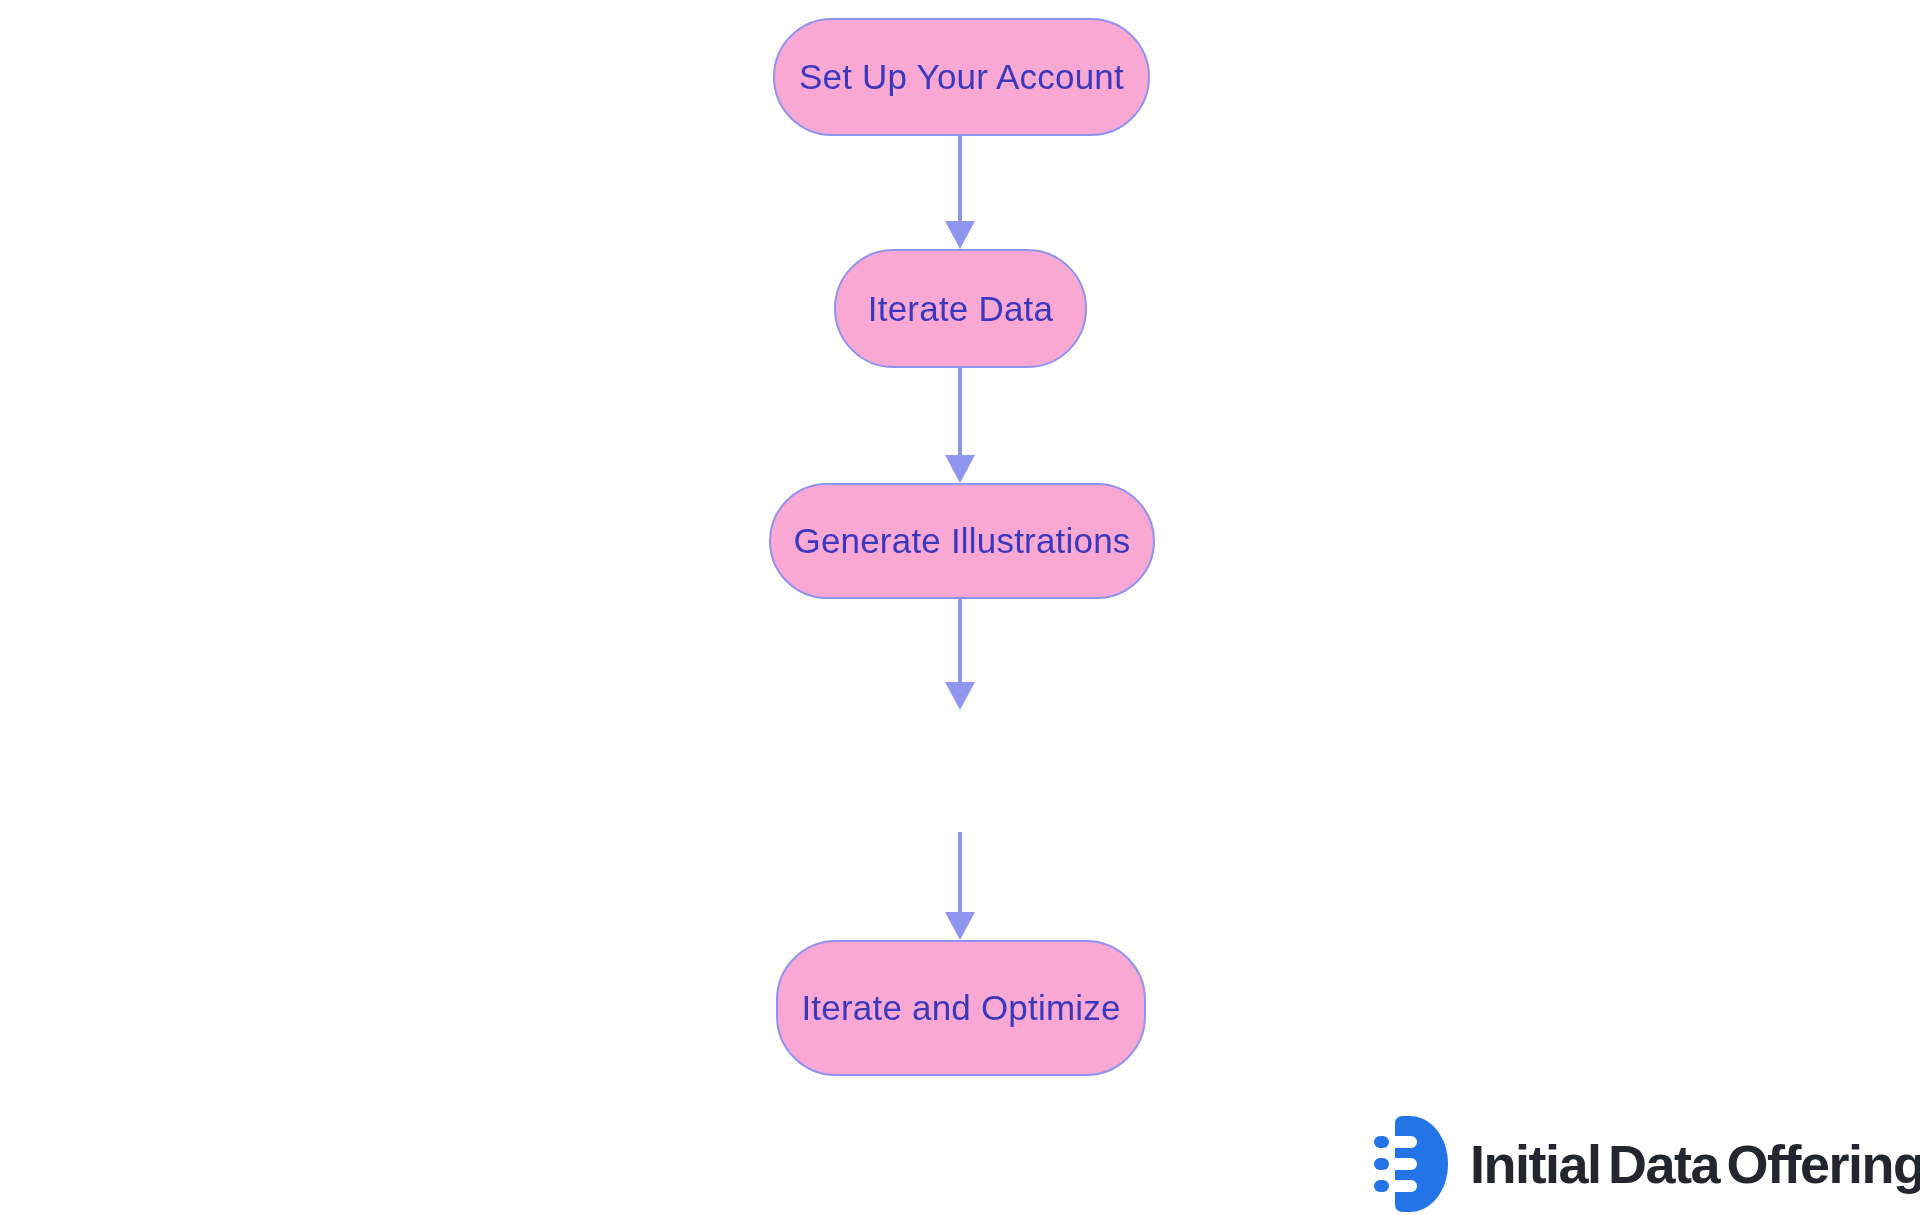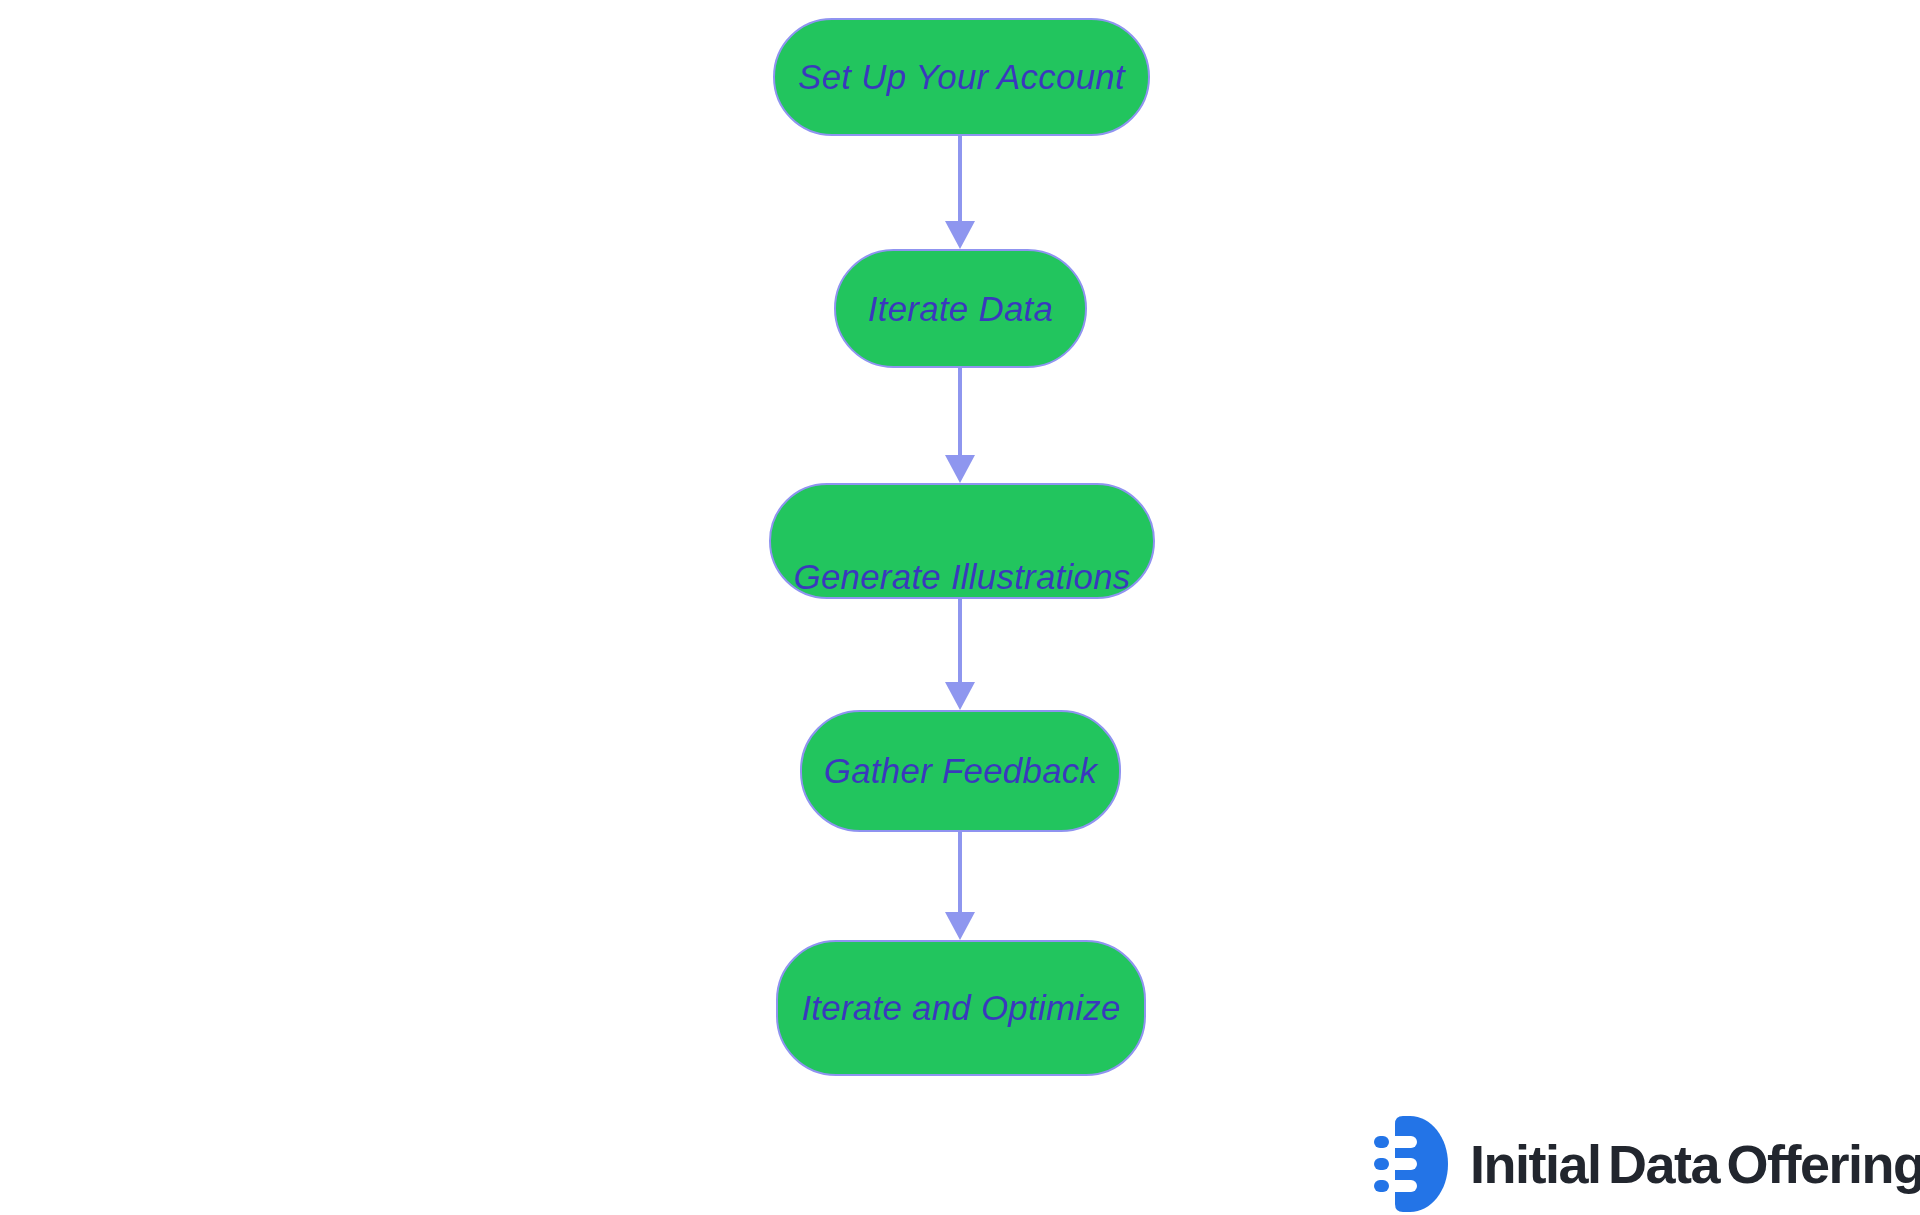--- a/index.html
+++ b/index.html
@@ -5,35 +5,34 @@
 <style>
   * { margin: 0; padding: 0; box-sizing: border-box; }
   html, body { width: 1920px; height: 1215px; background: #ffffff; overflow: hidden; }
   body { font-family: "Liberation Sans", sans-serif; position: relative; }
 
   .canvas { position: absolute; inset: 0; }
 
   
   .node {
     position: absolute;
-    background: #22c55e;
+    background: #f9a8d4;
     border: 2px solid #8f93f0;
     border-radius: 60px;
     display: flex;
     align-items: center;
     justify-content: center;
     color: #3a38bd;
     font-size: 35px;
     letter-spacing: 0.2px;
     white-space: nowrap;
-    font-style: italic;
   }
   .node1 { left: 773px; top: 18px;  width: 377px; height: 118px; }
   .node2 { left: 834px; top: 249px; width: 253px; height: 119px; }
-  .node3 { left: 769px; top: 483px; width: 386px; height: 116px; align-items: flex-end; }
+  .node3 { left: 769px; top: 483px; width: 386px; height: 116px; }
   .node4 { left: 800px; top: 710px; width: 321px; height: 122px; }
   .node5 { left: 776px; top: 940px; width: 370px; height: 136px; }
 
   
   .arrow-shaft {
     position: absolute;
     left: 958px;
     width: 4px;
     background: #8e96ef;
   }
@@ -89,23 +88,20 @@
   <div class="arrow-shaft a2s"></div>
   <div class="arrow-head  a2h"></div>
 
   <div class="node node3">
     <span>Generate Illustrations</span>
   </div>
 
   <div class="arrow-shaft a3s"></div>
   <div class="arrow-head  a3h"></div>
 
-  <div class="node node4">
-    <span>Gather Feedback</span>
-  </div>
 
   <div class="arrow-shaft a4s"></div>
   <div class="arrow-head  a4h"></div>
 
   <div class="node node5">
     <span>Iterate and Optimize</span>
   </div>
 
   <div class="logo">
     <svg class="logo-icon" viewBox="0 0 74 96" aria-hidden="true">

